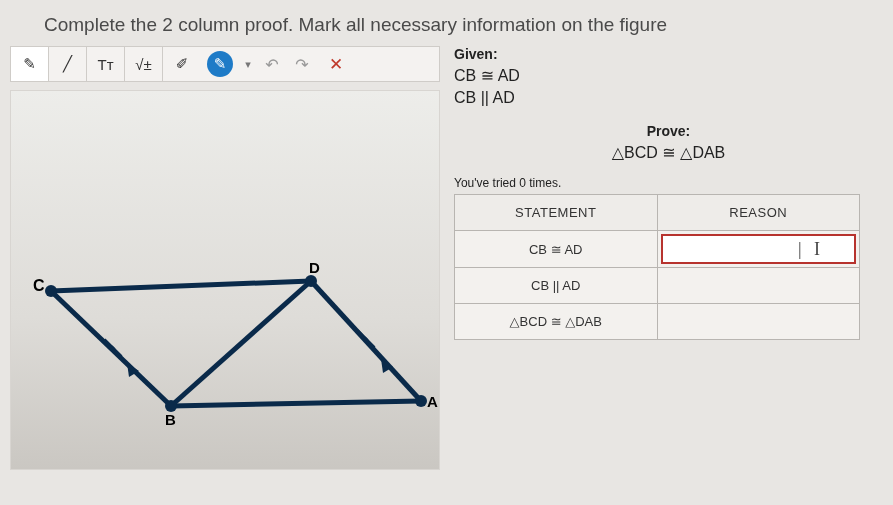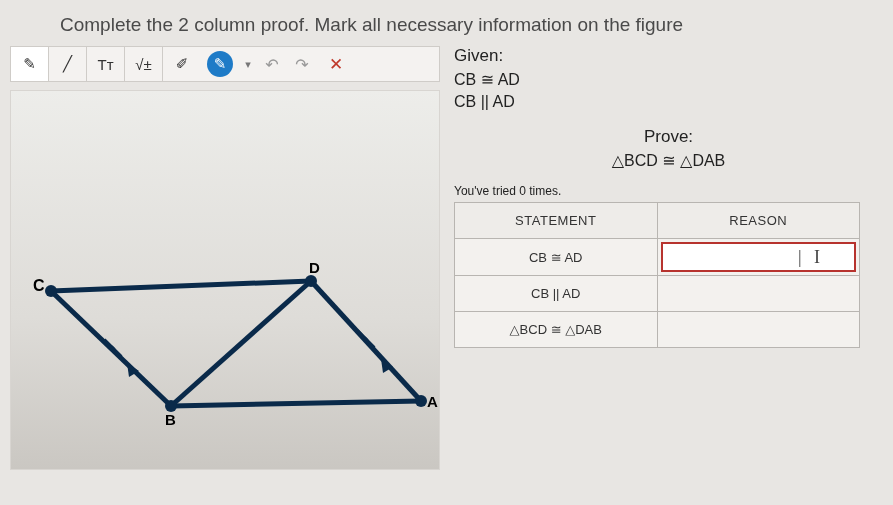--- a/index.html
+++ b/index.html
@@ -5,21 +5,21 @@
   * { box-sizing: border-box; margin: 0; padding: 0; }
   body {
     font-family: Arial, sans-serif;
     background: #e8e6e3;
     width: 893px;
     height: 505px;
     overflow: hidden;
     position: relative;
   }
   .instruction {
-    padding: 14px 20px 10px 60px;
+    padding: 14px 20px 10px 44px;
     color: #4a4a4a;
     font-size: 19px;
   }
   .main-area {
     display: flex;
     padding: 0 10px;
   }
   .left-col {
     width: 430px;
     flex-shrink: 0;
@@ -61,21 +61,21 @@
     position: relative;
     background: linear-gradient(180deg,#ededea 0%, #dedcd8 60%, #cac7c2 100%);
     height: 380px;
     border: 1px solid #d8d5d1;
   }
   .right-col {
     flex: 1;
     padding-left: 14px;
     color: #222;
   }
-  .sect-label { font-weight: normal; font-size: 17px; margin-bottom: 4px; }
+  .sect-label { font-weight: bold; font-size: 14px; margin-bottom: 4px; }
   .math-line { font-size: 16px; margin-bottom: 4px; }
   .prove-block { margin-top: 16px; text-align: center; }
   .tries { margin: 14px 0 4px 0; font-size: 12px; }
   table.proof {
     border-collapse: collapse;
     width: 406px;
     font-size: 13px;
     background: #f3f1ee;
   }
   table.proof th, table.proof td {

